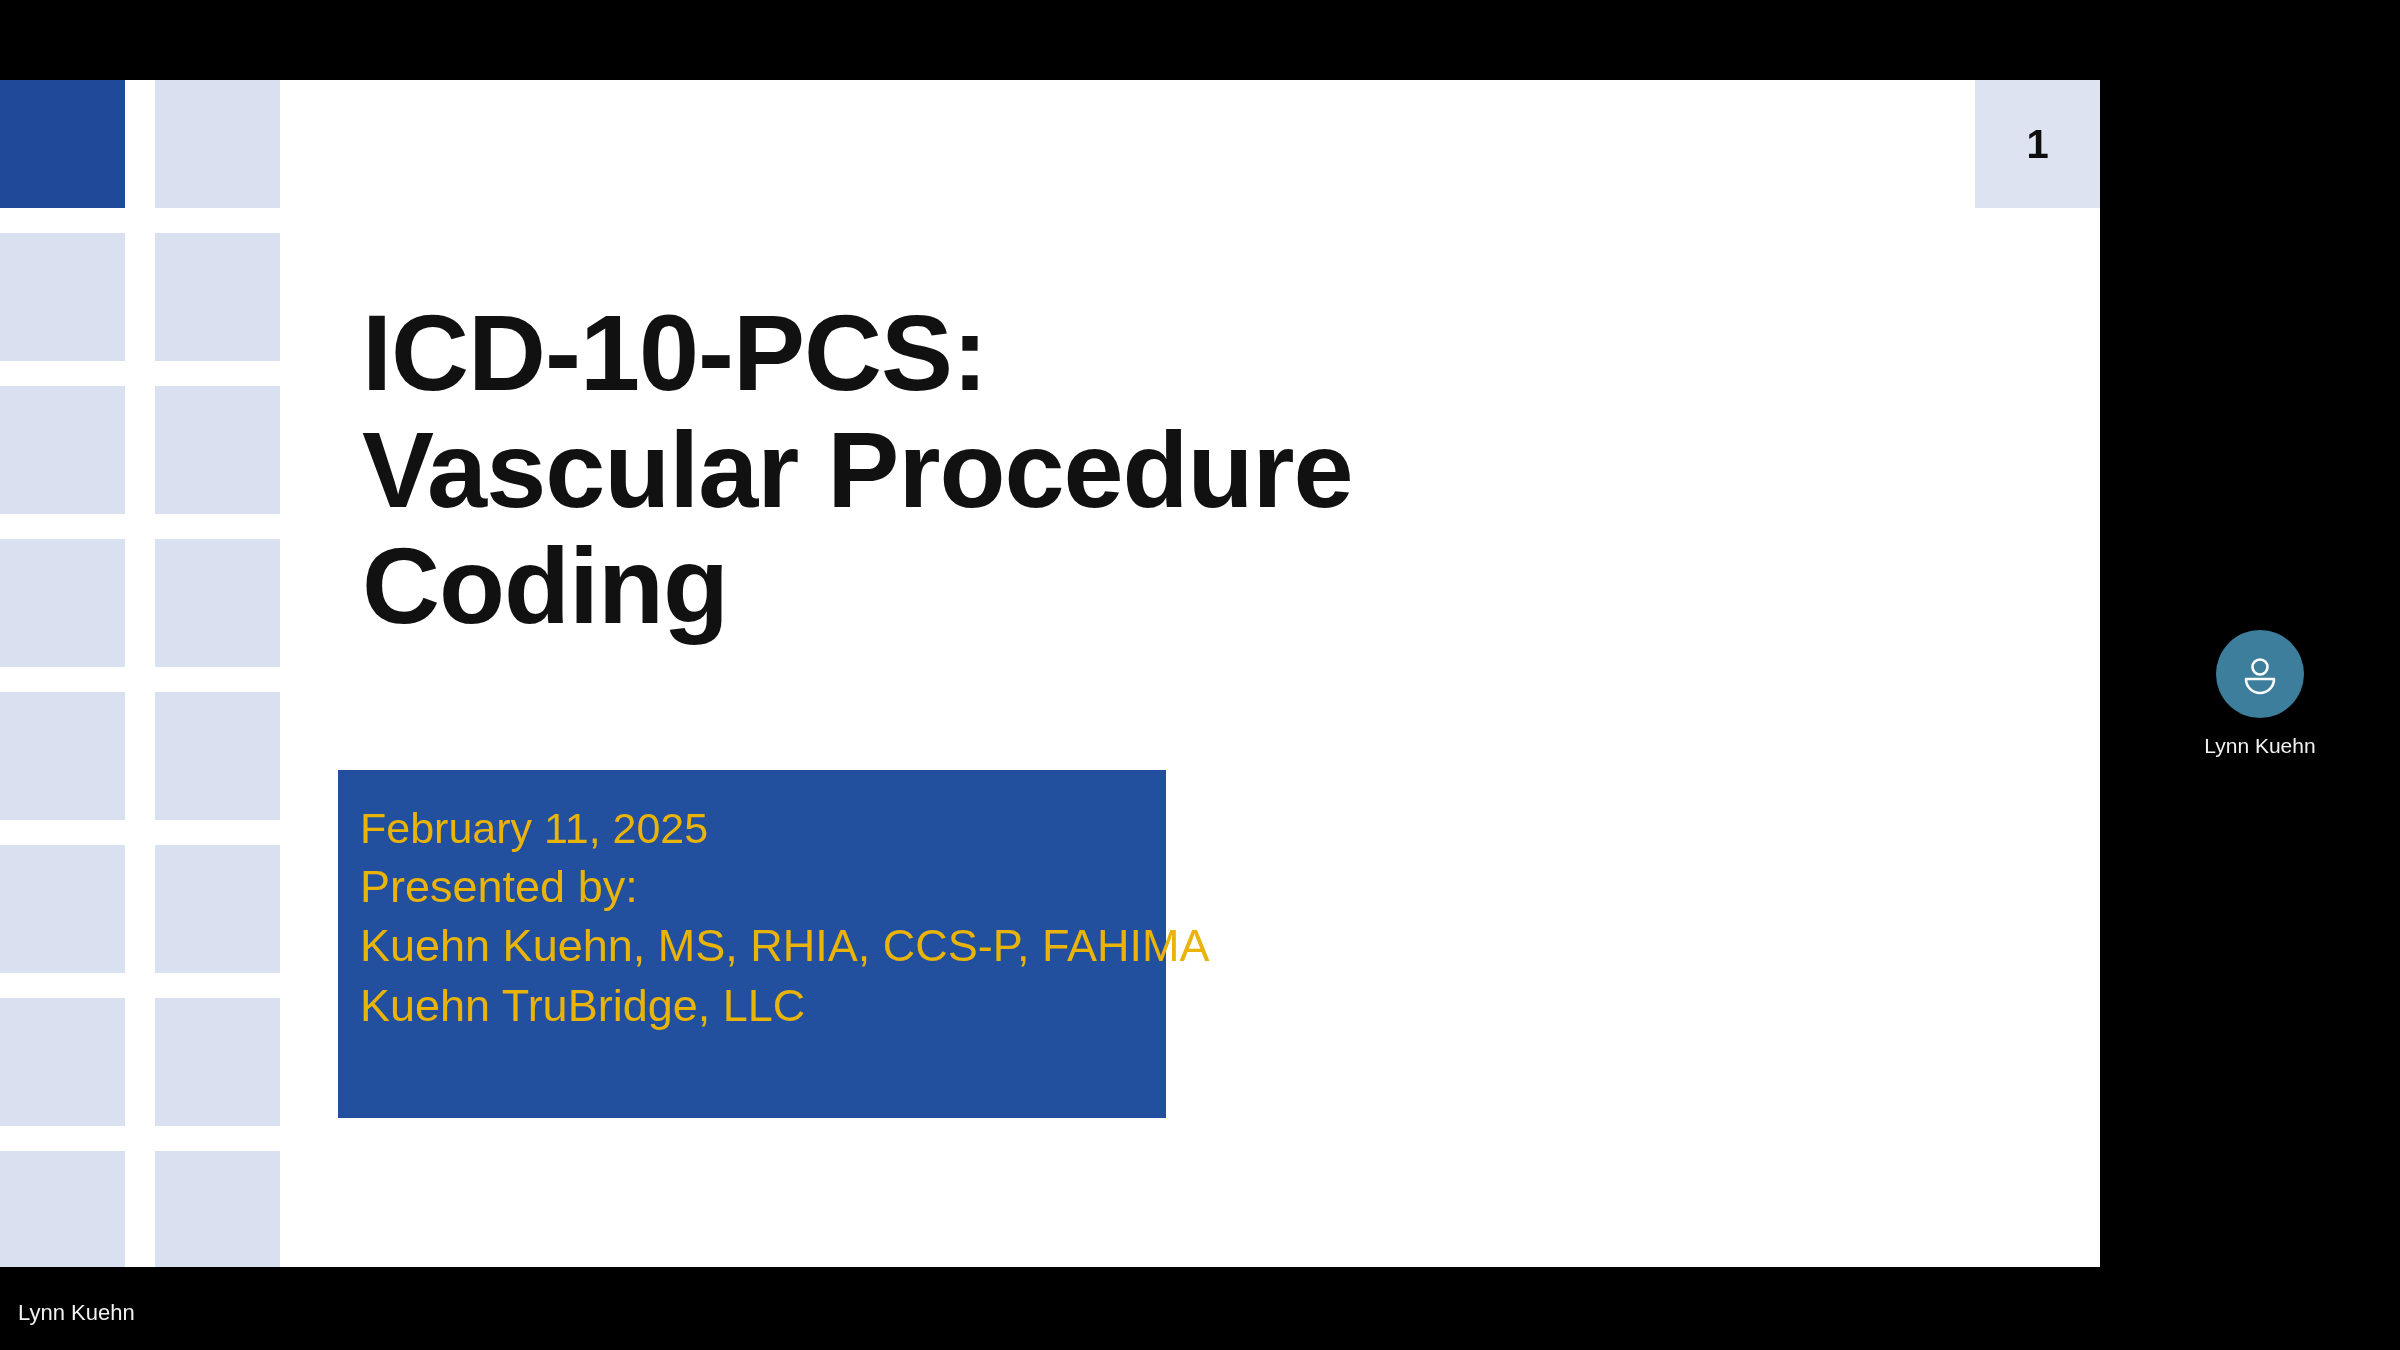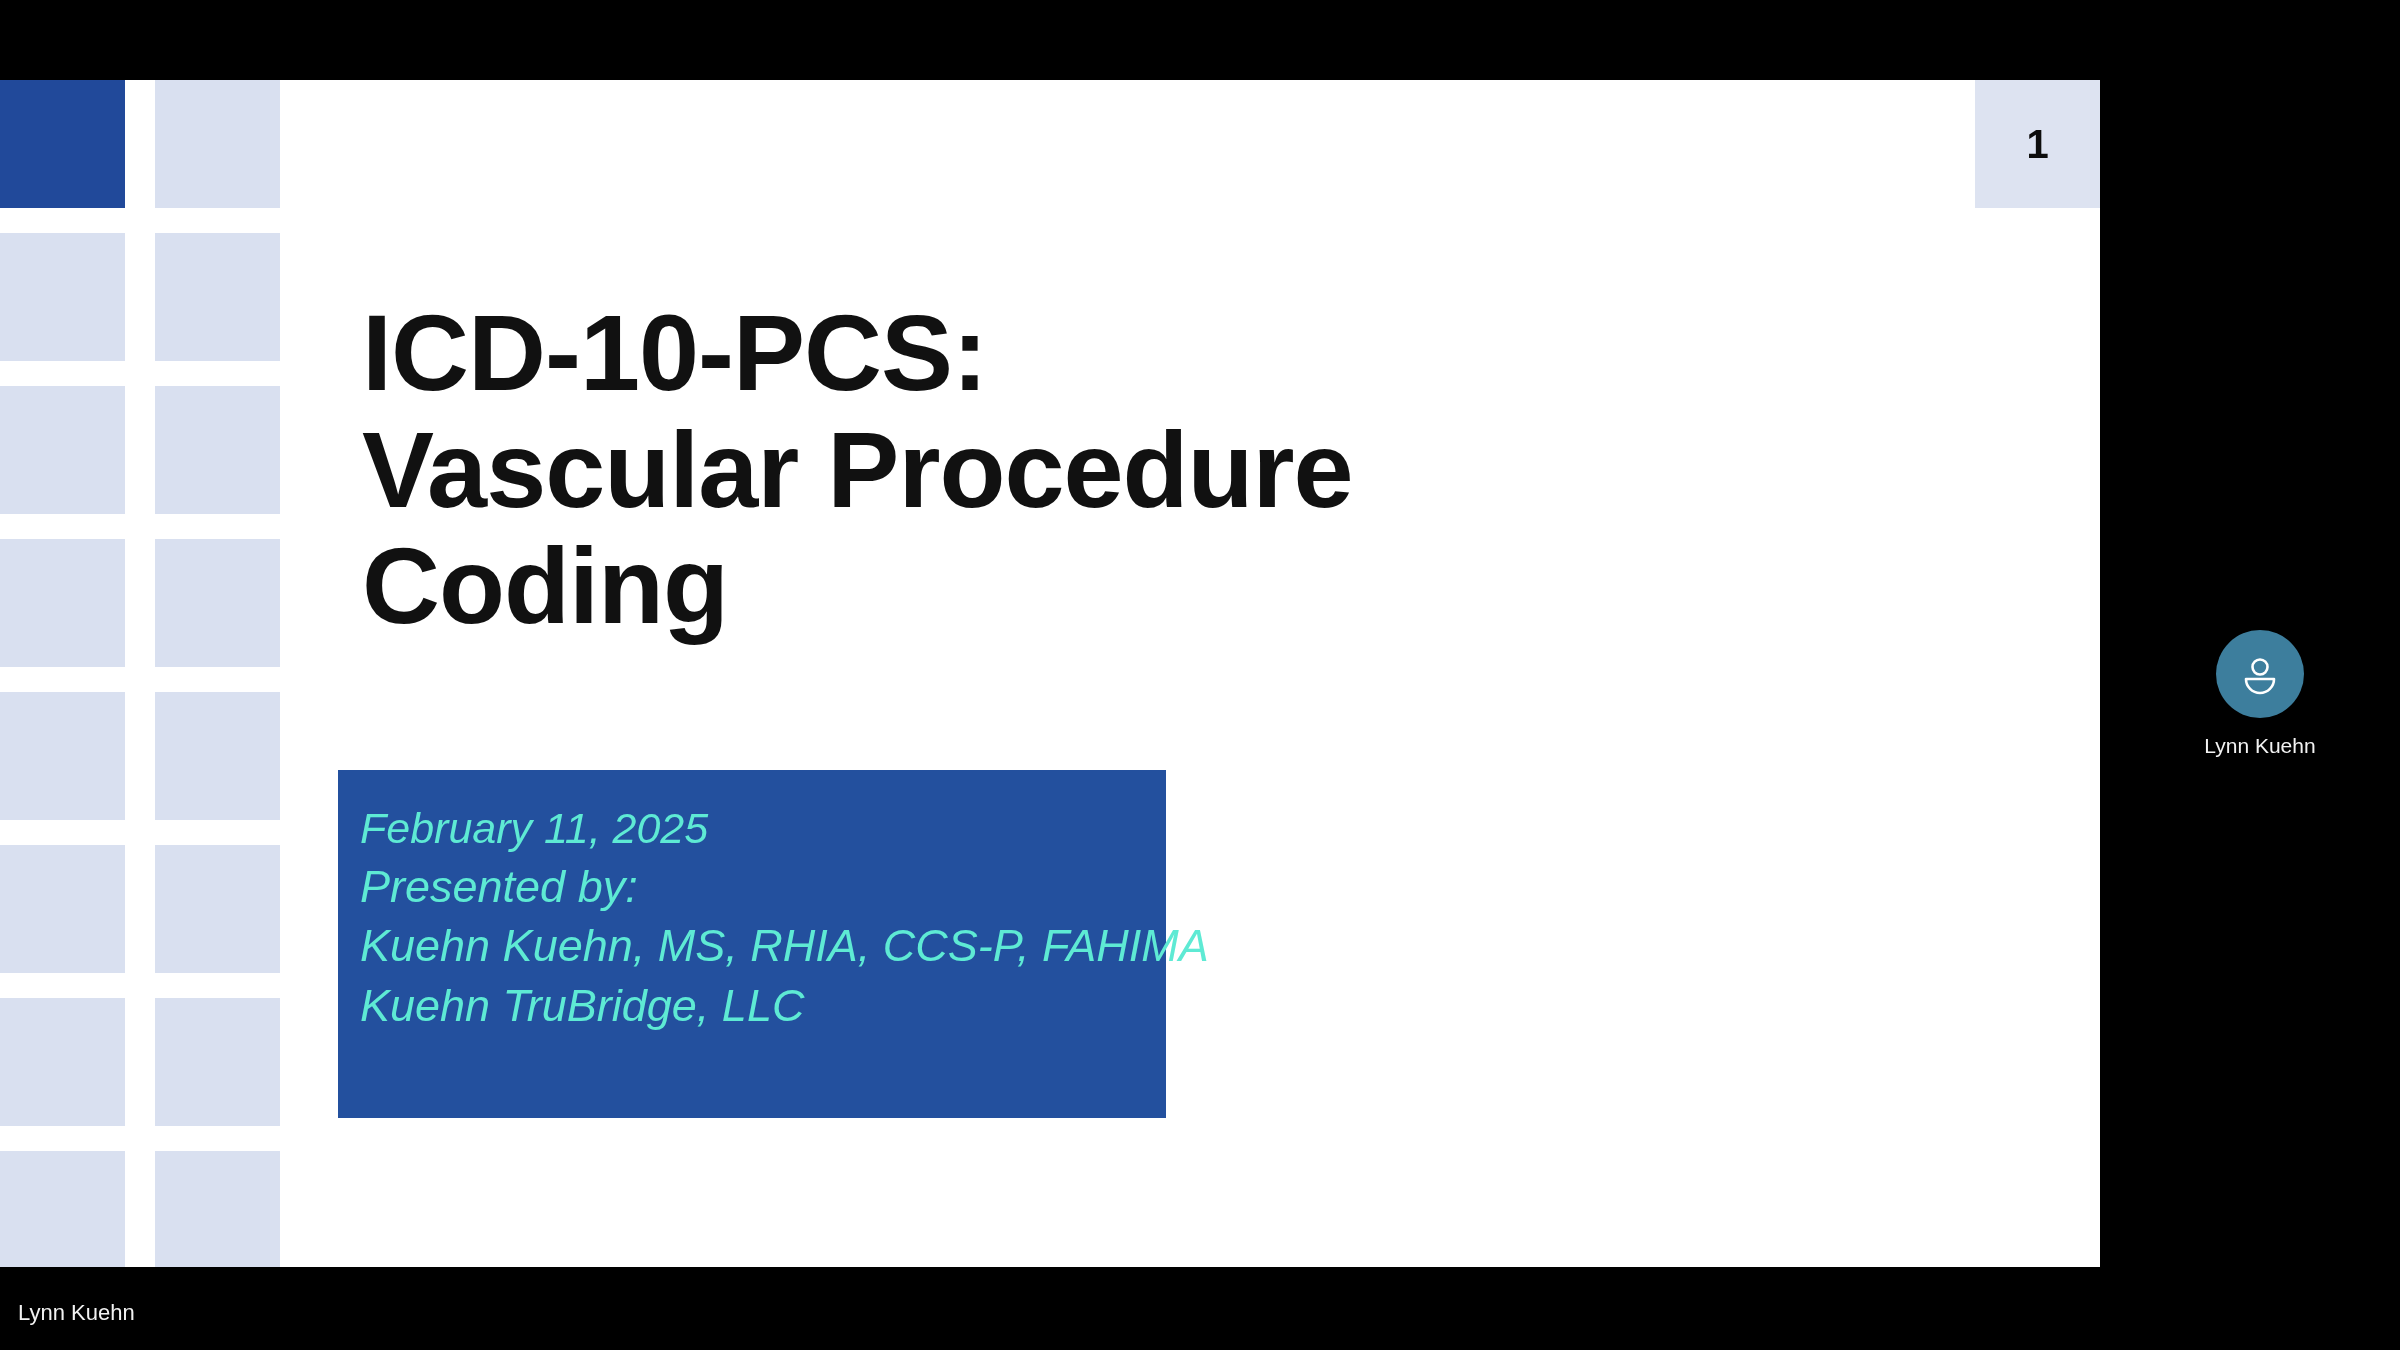--- a/index.html
+++ b/index.html
@@ -58,25 +58,24 @@
 
   
   #info-panel {
     position:absolute;
     left:338px; top:690px;
     width:828px; height:348px;
     background:#23509e;
     padding:30px 0 0 22px;
   }
   #info-panel .line {
-    color:#5eead4;
+    color:#eab308;
     font-family:"Liberation Sans", sans-serif;
     line-height:1.32;
     white-space:nowrap;
-    font-style:italic;
   }
   #info-panel .big   { font-size:43px; }
   #info-panel .small { font-size:45px; }
 
   
   #participant {
     position:absolute;
     left:2180px; top:630px;
     width:160px;
     display:flex; flex-direction:column; align-items:center;

